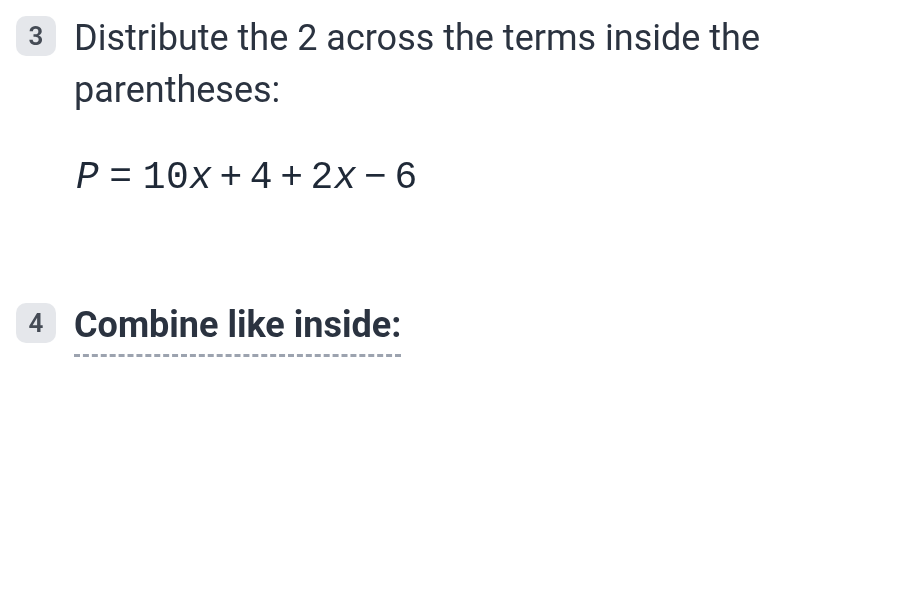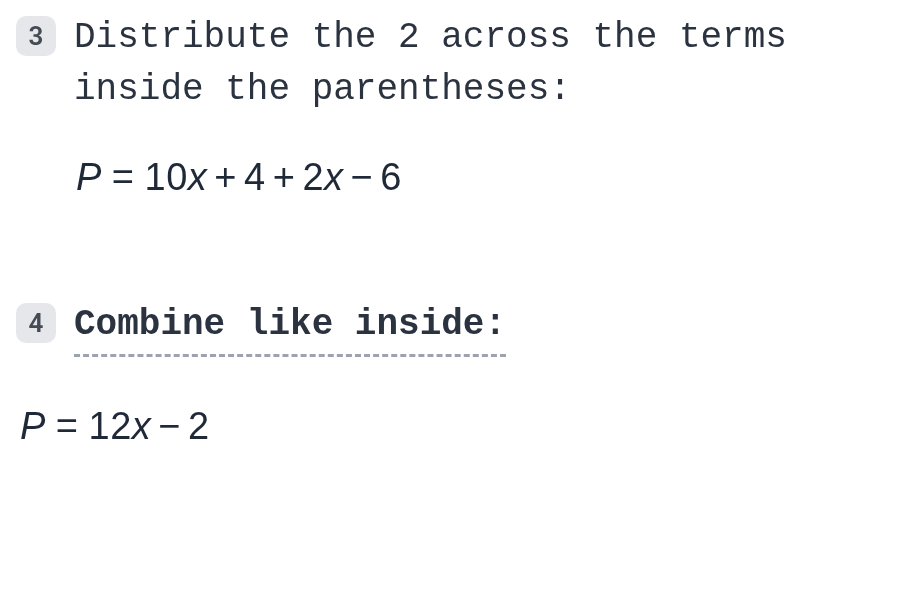--- a/index.html
+++ b/index.html
@@ -37,31 +37,30 @@
       align-items: center;
       justify-content: center;
       flex-shrink: 0;
       margin-top: 4px;
     }
     .step-text {
       font-size: 36px;
       line-height: 1.45;
       color: #2b3340;
       font-weight: 400;
-      font-family: Liberation Mono, monospace;
     }
     .step-text.link {
       color: #2b3340;
       font-weight: 700;
       border-bottom: 3px dashed #9ca3af;
       padding-bottom: 2px;
       display: inline-block;
     }
     .equation {
-      font-family: Liberation Sans, sans-serif;
+      font-family: Liberation Mono, monospace;
       font-size: 38px;
       color: #1f2937;
       margin-left: 60px;
       margin-top: 10px;
       letter-spacing: 0.5px;
     }
     .equation.outdent {
       margin-left: 4px;
     }
     .math-var {
@@ -93,16 +92,13 @@
   </div>
 </div>
 
 <div class="step step4">
   <div class="step-header">
     <div class="step-badge">4</div>
     <div>
       <span class="step-text link">Combine like inside:</span>
     </div>
   </div>
-  <div class="equation outdent">
-    <span class="math-var">P</span><span class="eq-sign">=</span><span><span>12</span><span class="math-var">x</span></span><span class="math-op">−</span><span>2</span>
-  </div>
 </div>
 
 </body></html>

